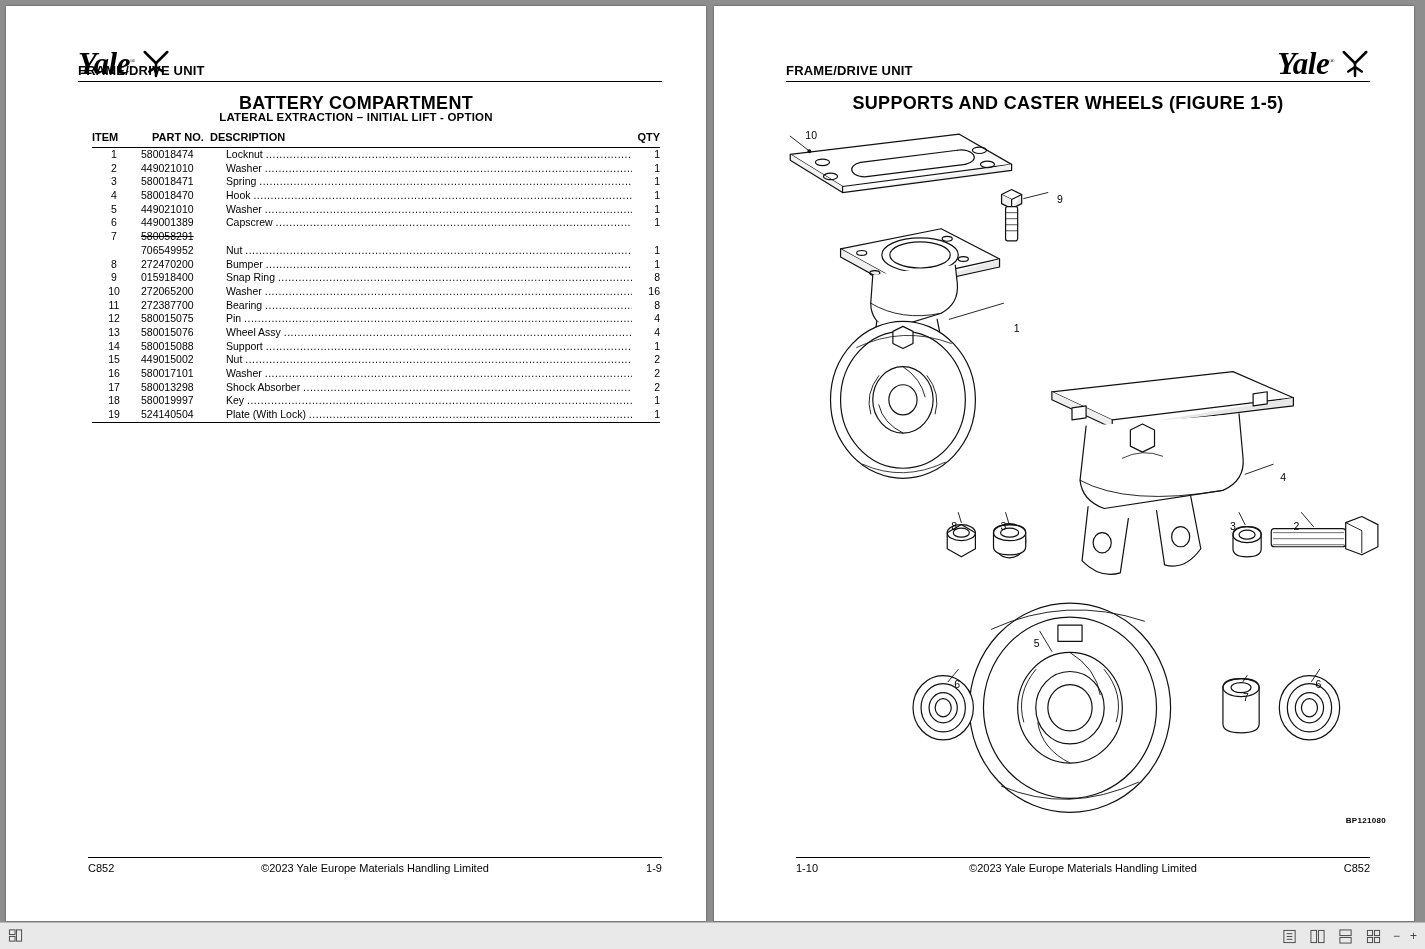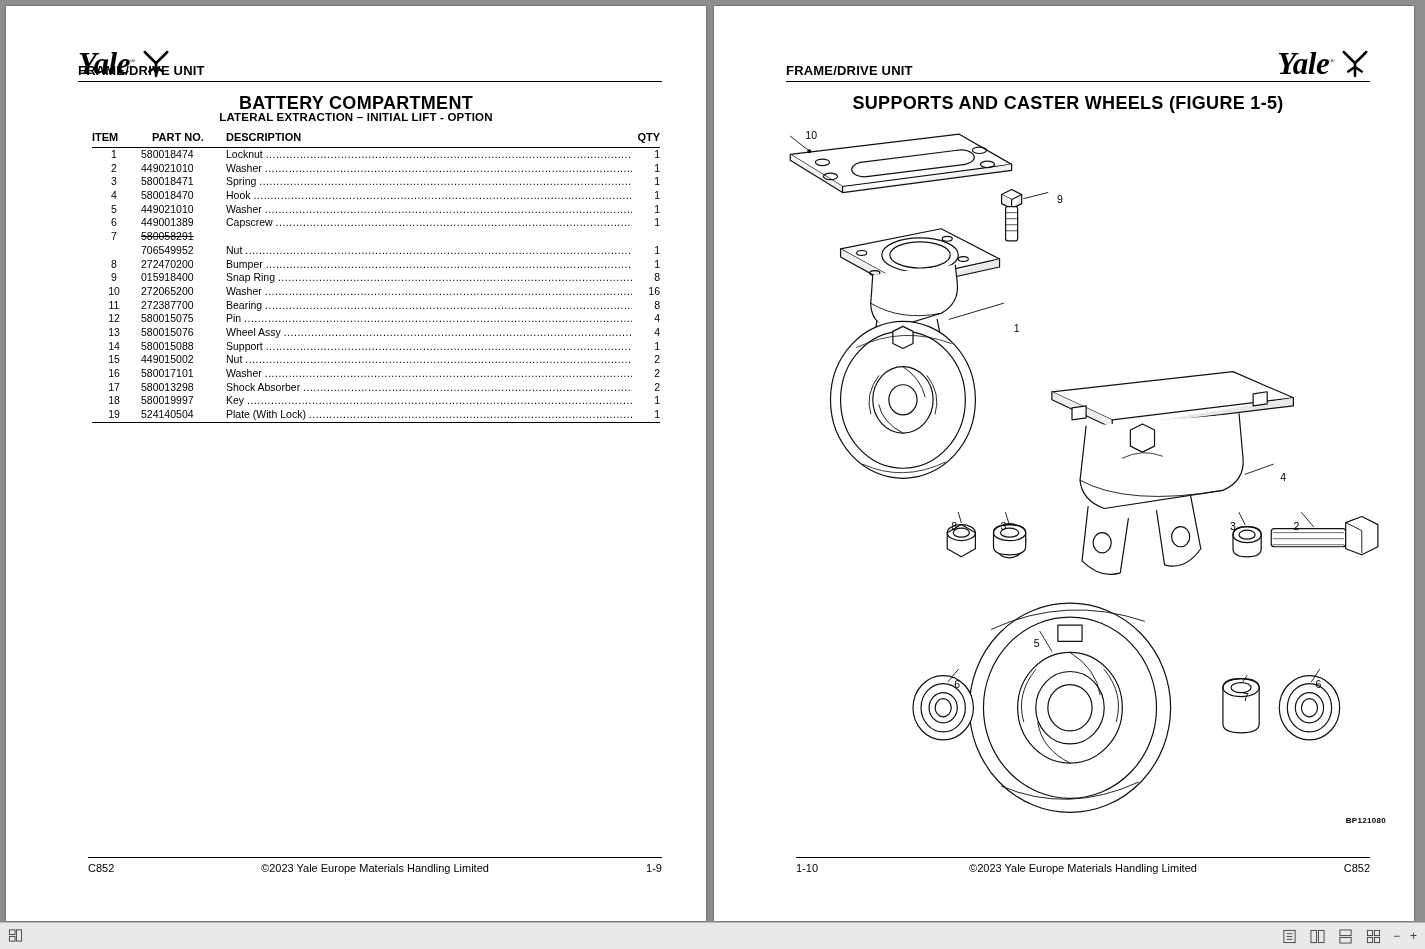--- a/index.html
+++ b/index.html
@@ -110,21 +110,21 @@
   }
   .tbl-head {
     position: relative;
     font-weight: bold;
     font-size: 11px;
     height: 16px;
     border-bottom: 1.6px solid #000;
   }
   .tbl-head .c-item { position:absolute; left: 0; }
   .tbl-head .c-part { position:absolute; left: 60px; }
-  .tbl-head .c-desc { position:absolute; left: 134px; }
+  .tbl-head .c-desc { position:absolute; left: 118px; }
   .tbl-head .c-qty  { position:absolute; right: 0; }
 
   .row {
     position: relative;
     height: 13.7px;
   }
   .row .c-item {
     position: absolute; left: 0; width: 44px;
     text-align: center;
   }

